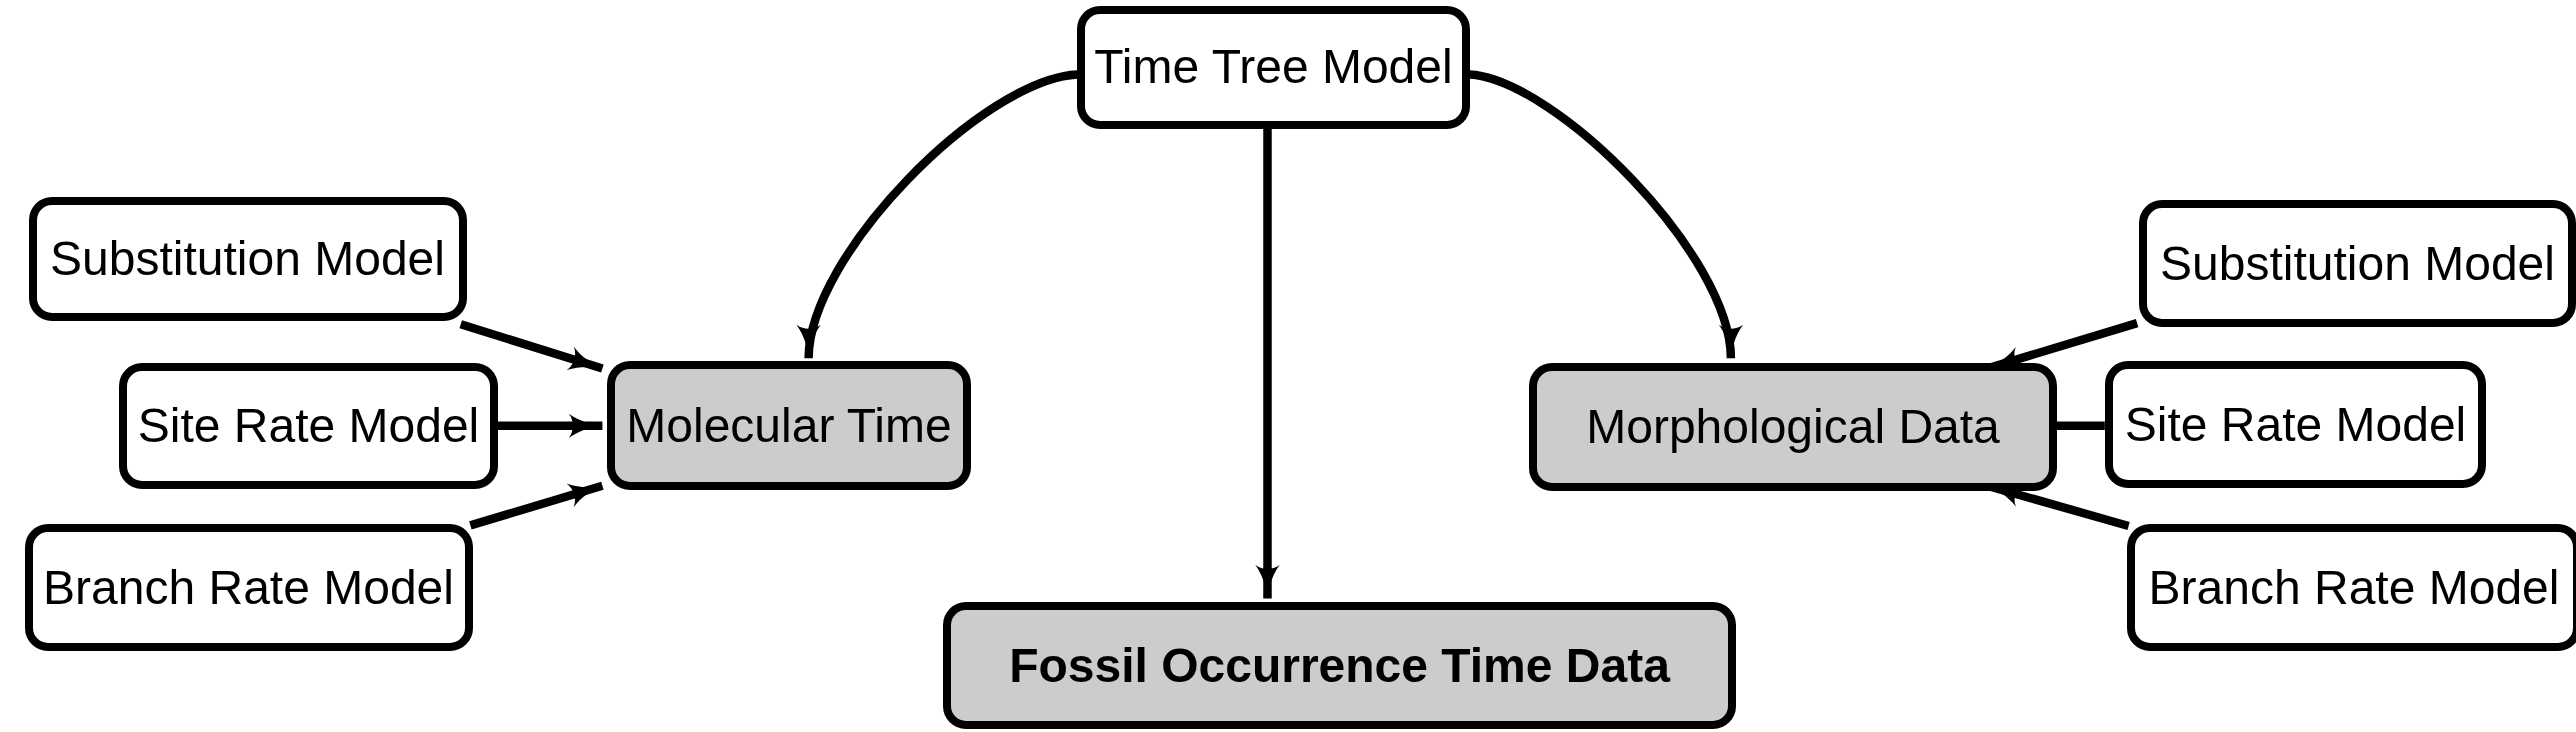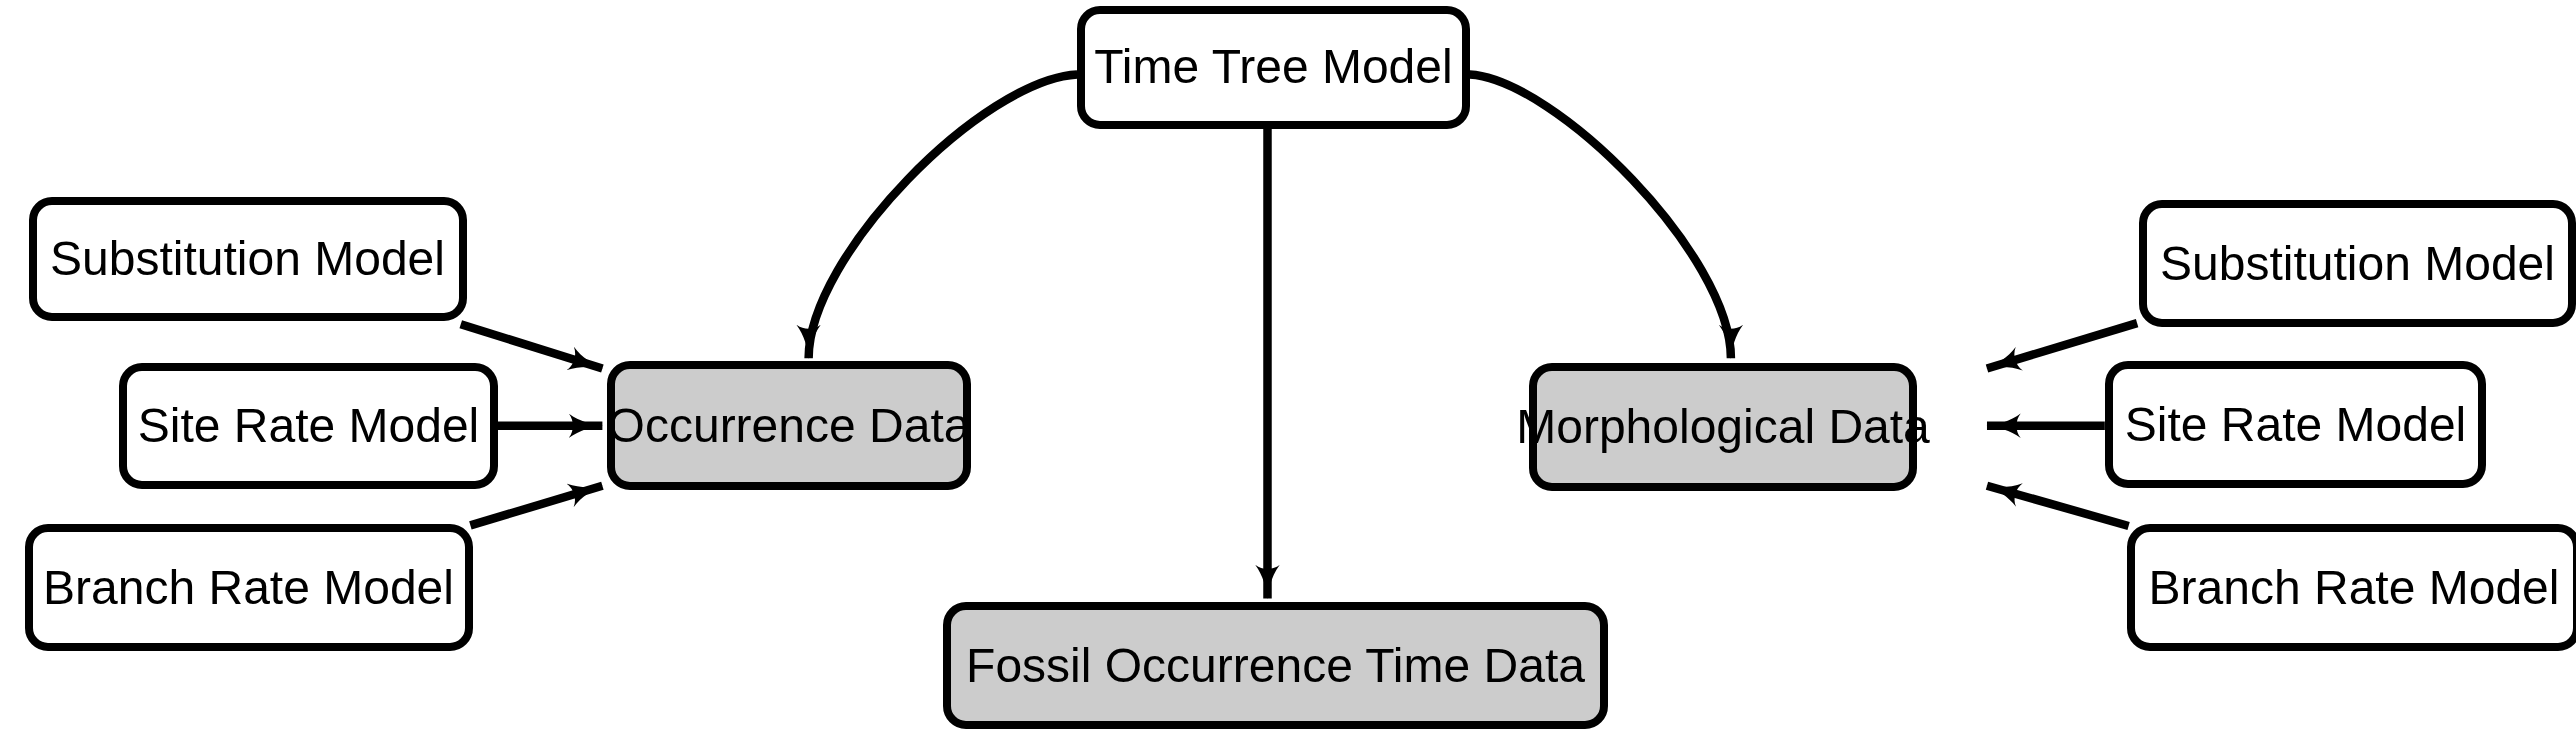--- a/index.html
+++ b/index.html
@@ -81,37 +81,37 @@
 
   <div class="node" style="left:99px; top:363px; width:379px; height:126px;">
     <span>Site Rate Model</span>
   </div>
 
   <div class="node" style="left:4.5px; top:524px; width:448px; height:127px;">
     <span>Branch Rate Model</span>
   </div>
 
   <div class="node data" style="left:587px; top:361px; width:364px; height:129px;">
-    <span>Occurrence Data</span>
+    <span>Molecular Time</span>
   </div>
 
-  <div class="node data" style="left:1509px; top:363px; width:388px; height:128px;">
+  <div class="node data" style="left:1509px; top:363px; width:528px; height:128px;">
     <span>Morphological Data</span>
   </div>
 
   <div class="node" style="left:2119px; top:200px; width:437px; height:127px;">
     <span>Substitution Model</span>
   </div>
 
   <div class="node" style="left:2085px; top:361px; width:381px; height:127px;">
     <span>Site Rate Model</span>
   </div>
 
   <div class="node" style="left:2107px; top:524px; width:454px; height:127px;">
     <span>Branch Rate Model</span>
   </div>
 
-  <div class="node data" style="left:923px; top:602px; width:665px; height:127px;">
+  <div class="node data" style="left:923px; top:602px; width:793px; height:127px;font-weight:bold;">
     <span>Fossil Occurrence Time Data</span>
   </div>
 
 </div>
 
 
 </body></html>

